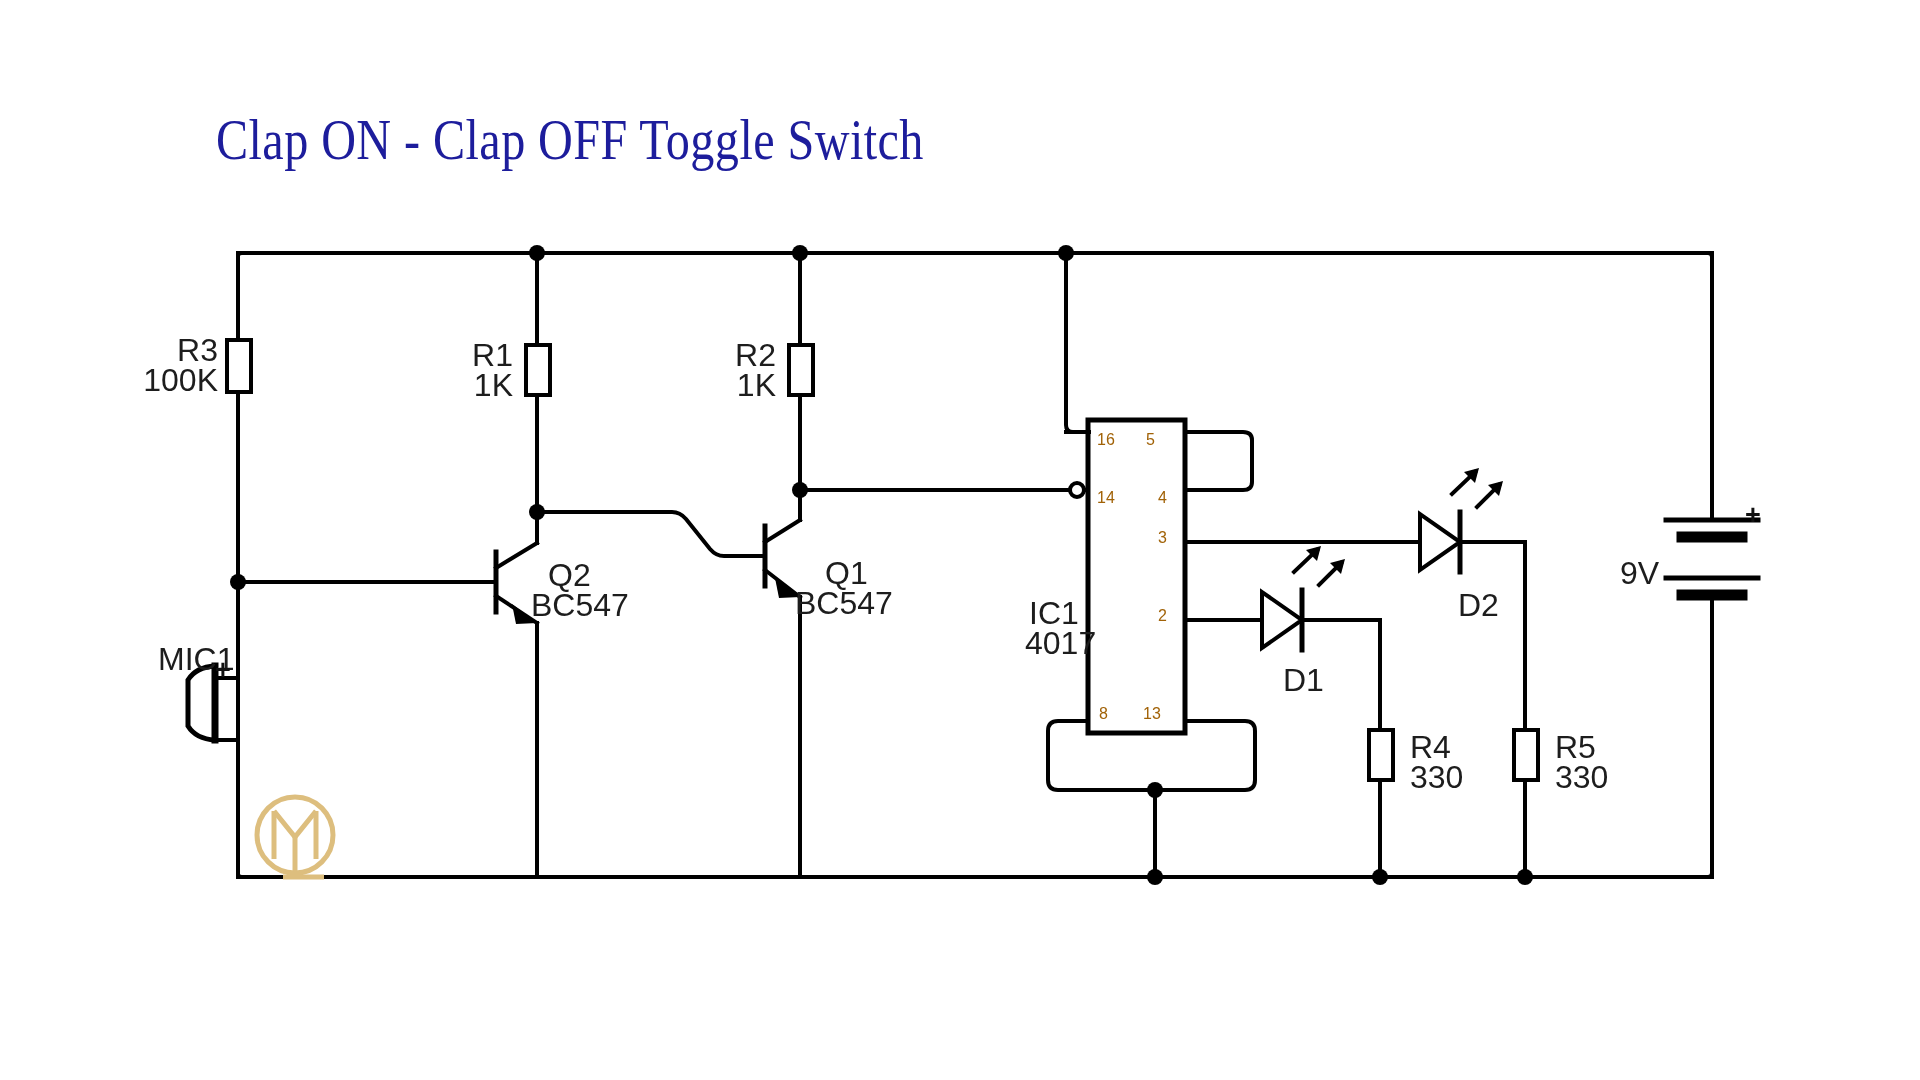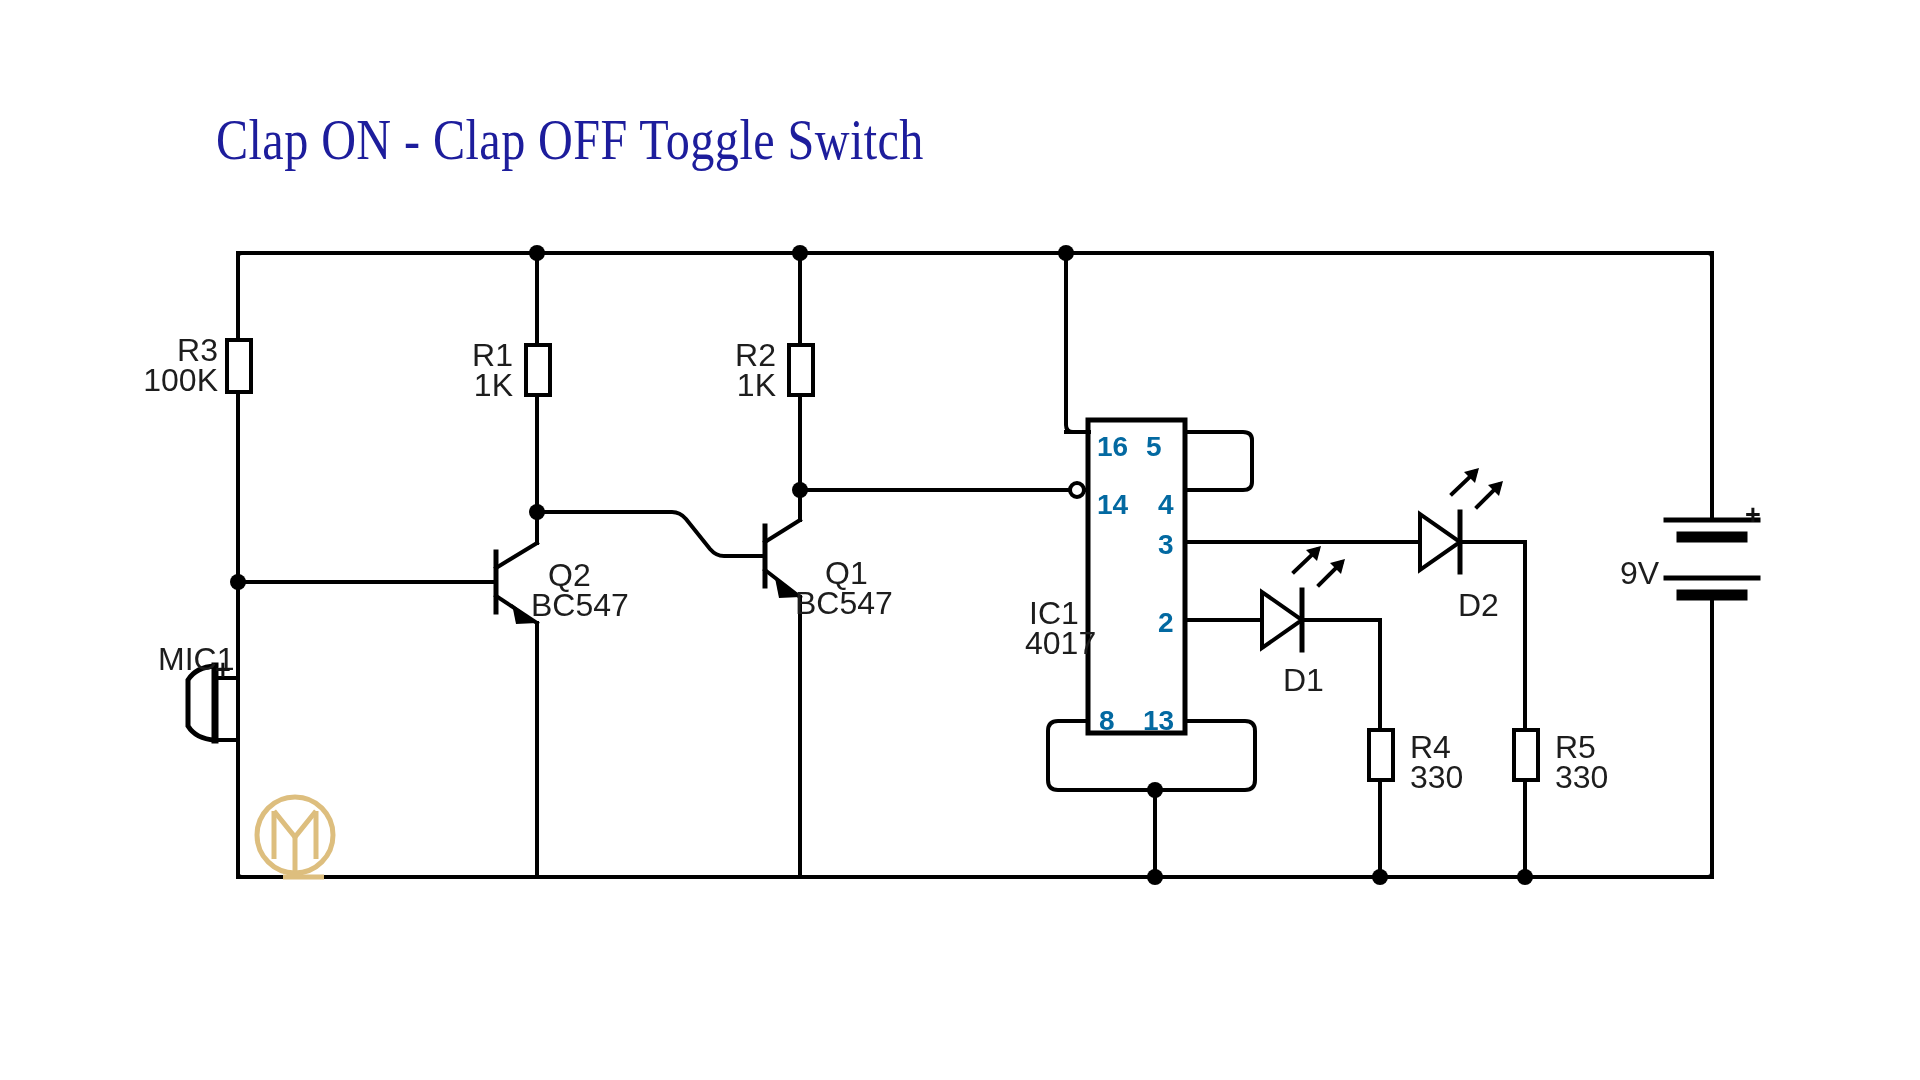--- a/index.html
+++ b/index.html
@@ -3,21 +3,21 @@
 <meta charset="utf-8">
 <title>Circuit Schematic</title>
 <style>
   html,body{margin:0;padding:0;background:#ffffff;}
   body{width:1920px;height:1080px;position:relative;overflow:hidden;
        font-family:"Liberation Sans",sans-serif;}
   #stage{position:absolute;left:0;top:0;width:1636px;height:1080px;}
   #schematic{position:absolute;left:0;top:0;}
   .lbl{position:absolute;white-space:pre;line-height:1.12;}
   .ref{font-family:"Liberation Sans",sans-serif;font-size:32px;color:#1d1d1d;}
-  .pin{font-family:"Liberation Sans",sans-serif;font-size:28px;color:#0369a1;font-weight:bold;}
+  .pin{font-family:"Liberation Sans",sans-serif;font-size:16px;color:#a16207;}
   .sign{font-family:"Liberation Sans",sans-serif;font-size:27px;font-weight:bold;color:#111;}
   #title{position:absolute;left:216px;top:108px;
          font-family:"Liberation Serif",serif;
          font-size:56px;color:#1d1d9c;letter-spacing:0.5px;
          transform:scaleX(0.86);transform-origin:left top;white-space:pre;}
   #wm{position:absolute;left:250px;top:793px;display:flex;align-items:center;gap:6px;}
   #wm .wmtext{font-family:"Liberation Serif",serif;font-size:60px;color:#8c8c8c;line-height:1;}
 </style>
 </head>
 <body>

